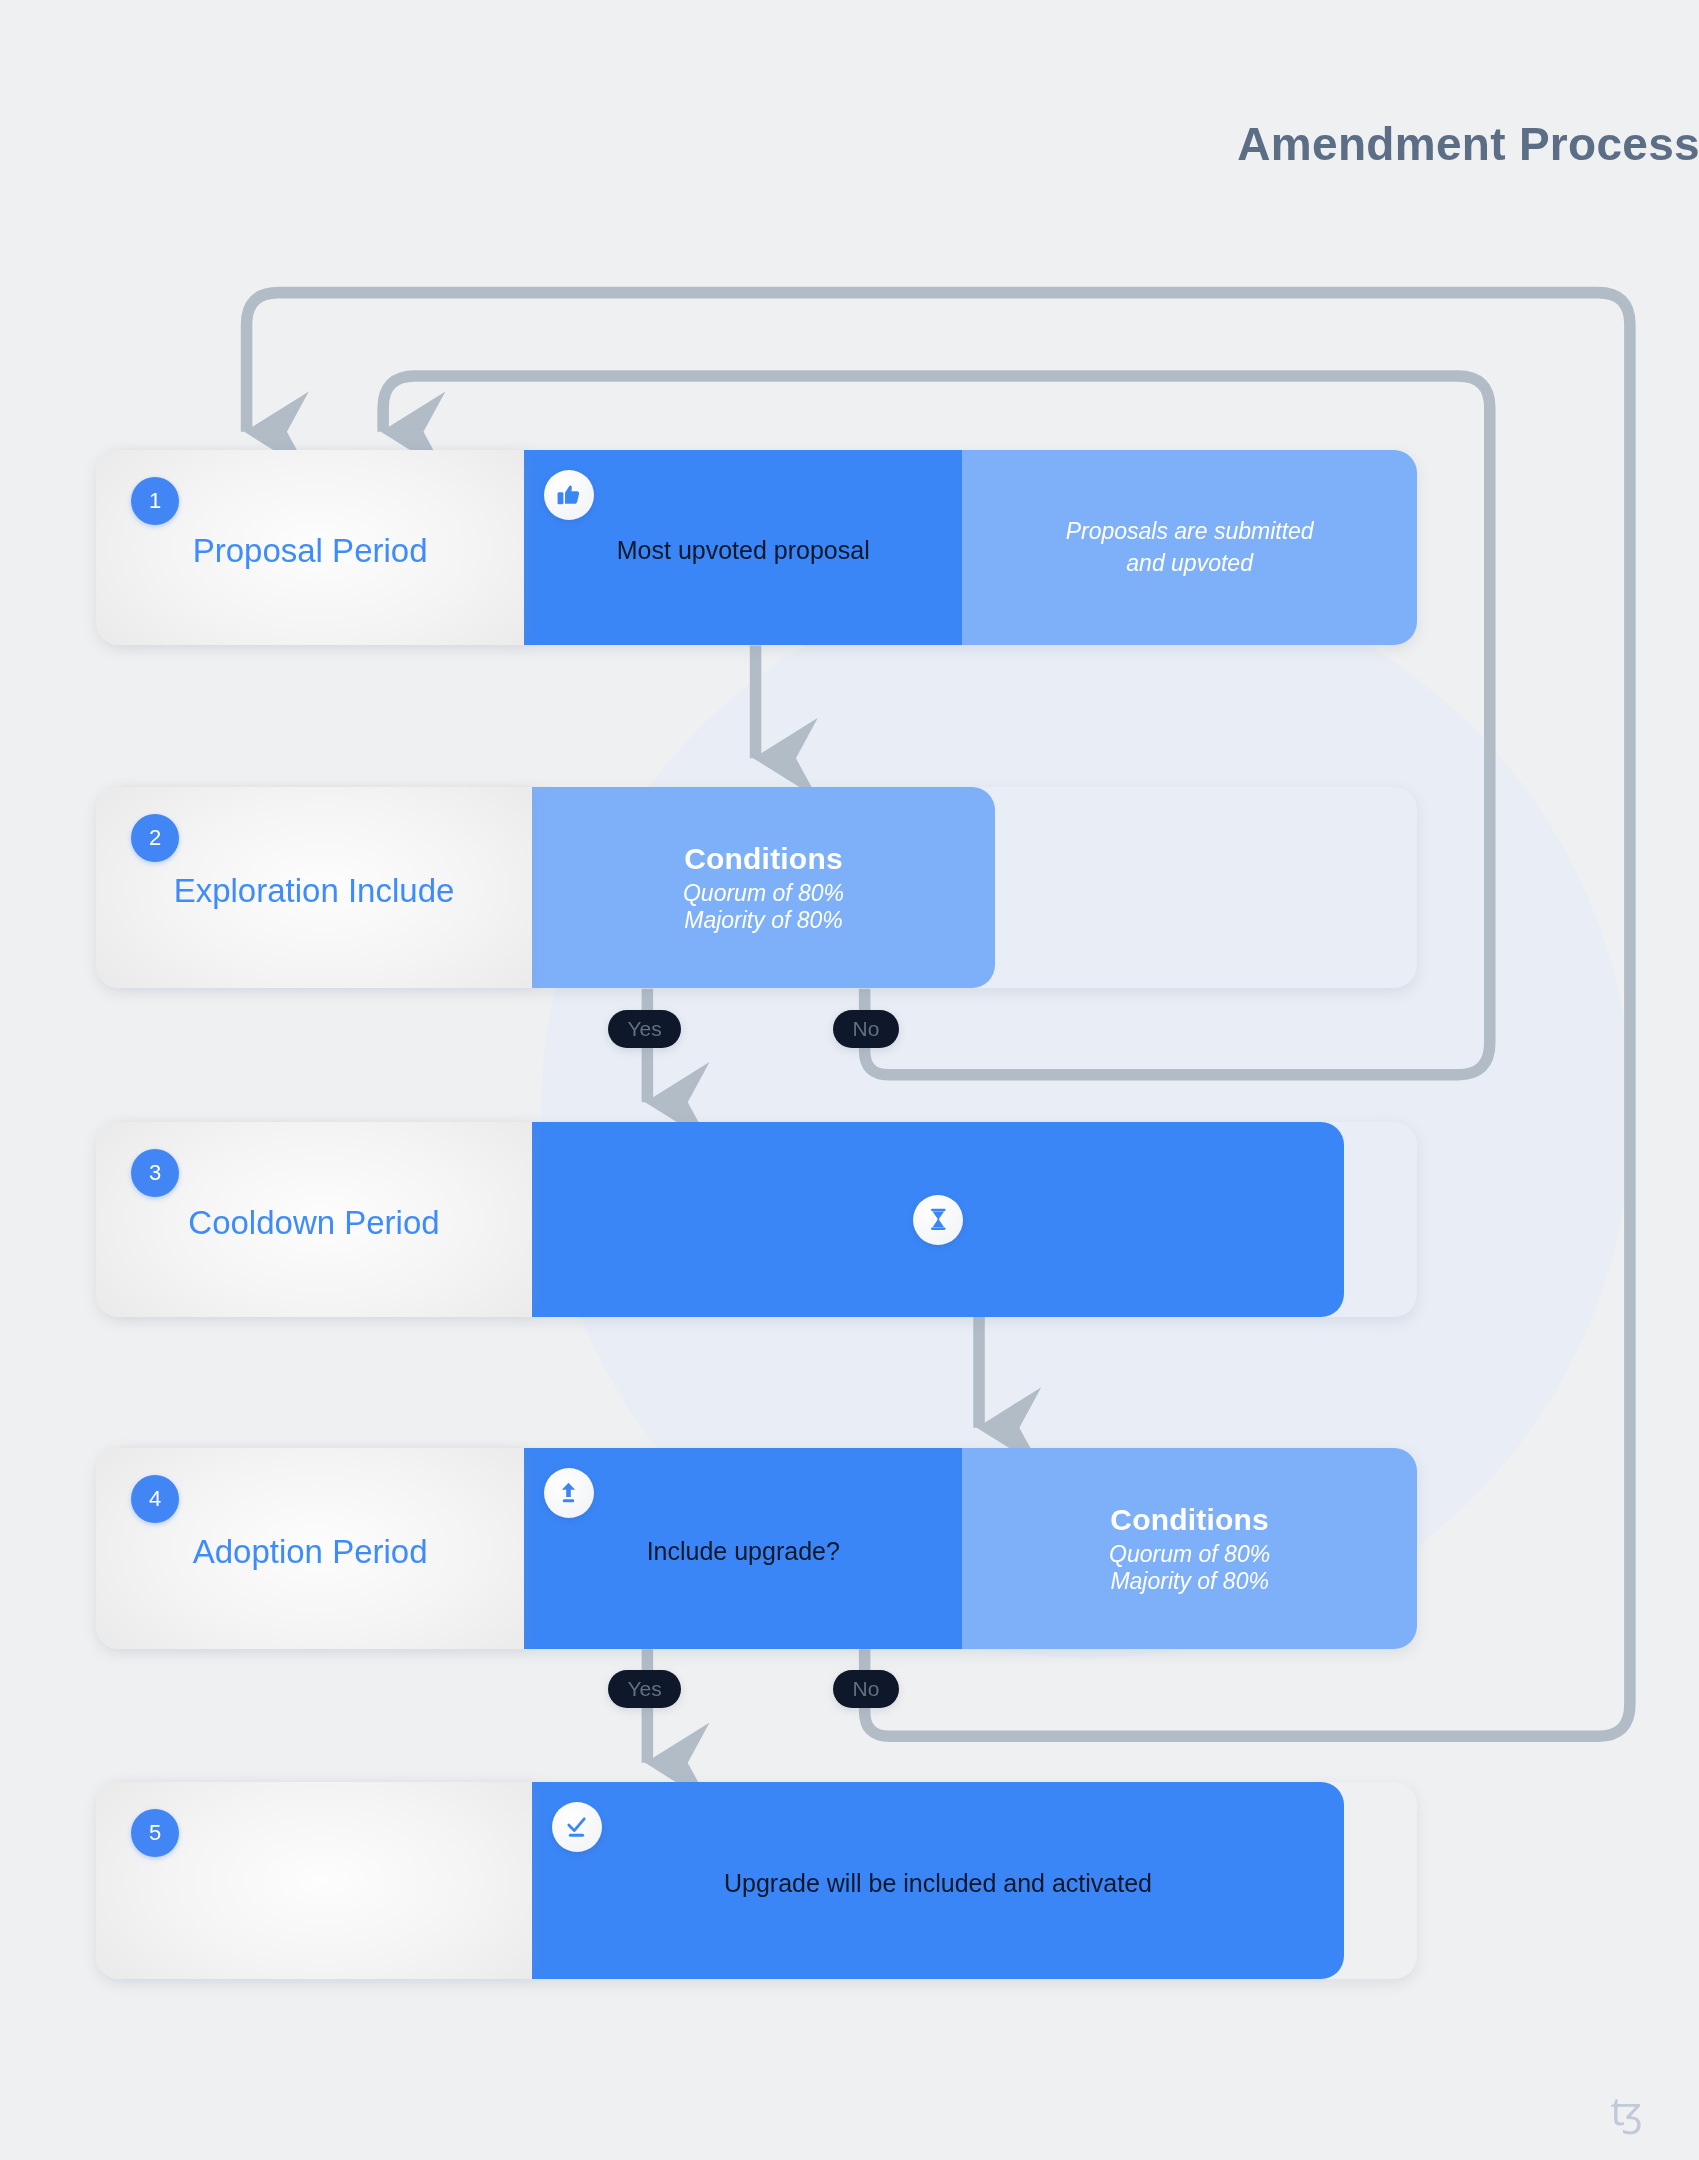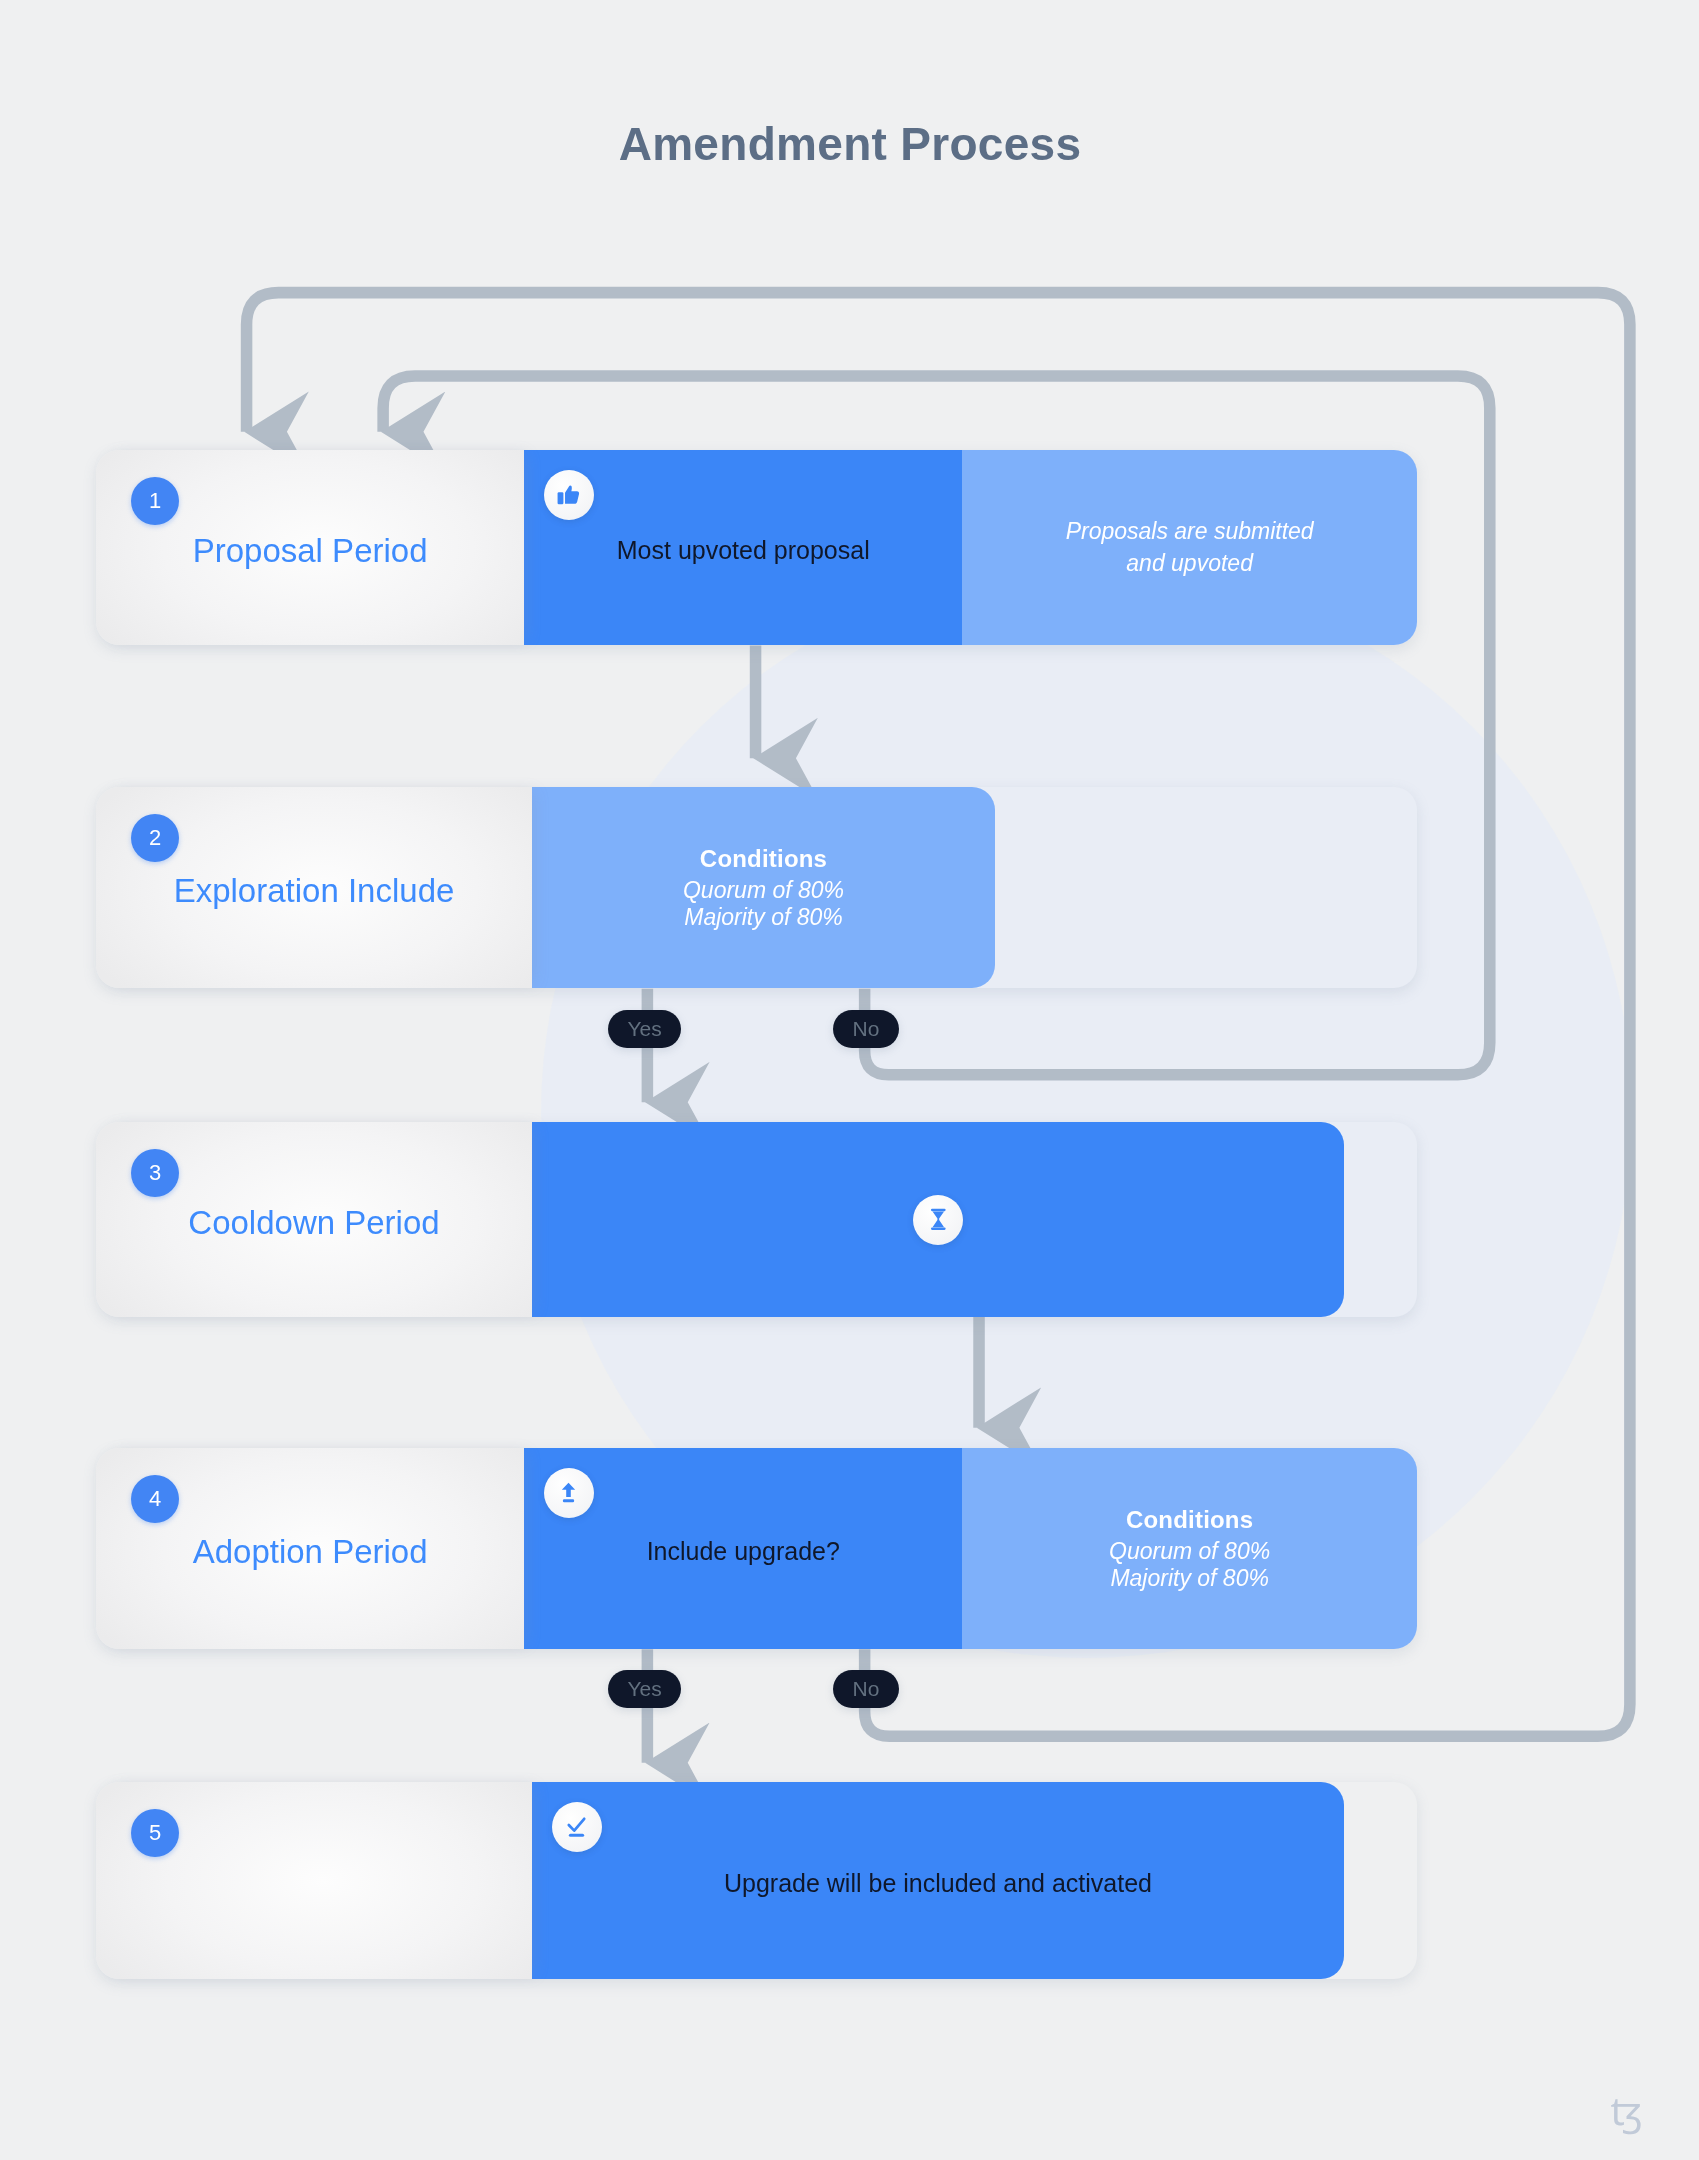--- a/index.html
+++ b/index.html
@@ -30,21 +30,21 @@
     color:#b9c4d4;
     opacity:.85;
     z-index:1;
     letter-spacing:-0.9px;
   }
 
   
   .title{
     position:absolute;
     top:117px;left:0;right:0;
-    text-align:center;
+    text-align:right;
     font-size:46px;
     font-weight:bold;
     color:#5c6e86;
     letter-spacing:0.3px;
     z-index:5;
   }
 
   
   #connectors{position:absolute;left:0;top:0;width:1700px;height:2161px;z-index:2;}
 
@@ -124,21 +124,21 @@
   .panel-right{
     width:463px;
     background:#7eb0fa;
     border-radius:0 23px 23px 0;
     display:flex;
     flex-direction:column;
     align-items:center;
     justify-content:center;
     color:#ffffff;
   }
-  .cond-title{font-size:24px;font-weight:bold;margin-bottom:4.4px;letter-spacing:0.2px;}
+  .cond-title{font-size:30px;font-weight:bold;margin-bottom:4.4px;letter-spacing:0.2px;}
   .cond-line{font-size:23px;font-style:italic;line-height:1.16;}
   .right-note{
     font-size:23px;
     font-style:italic;
     text-align:center;
     line-height:1.35;
     padding:0 23px;
   }
 
   

